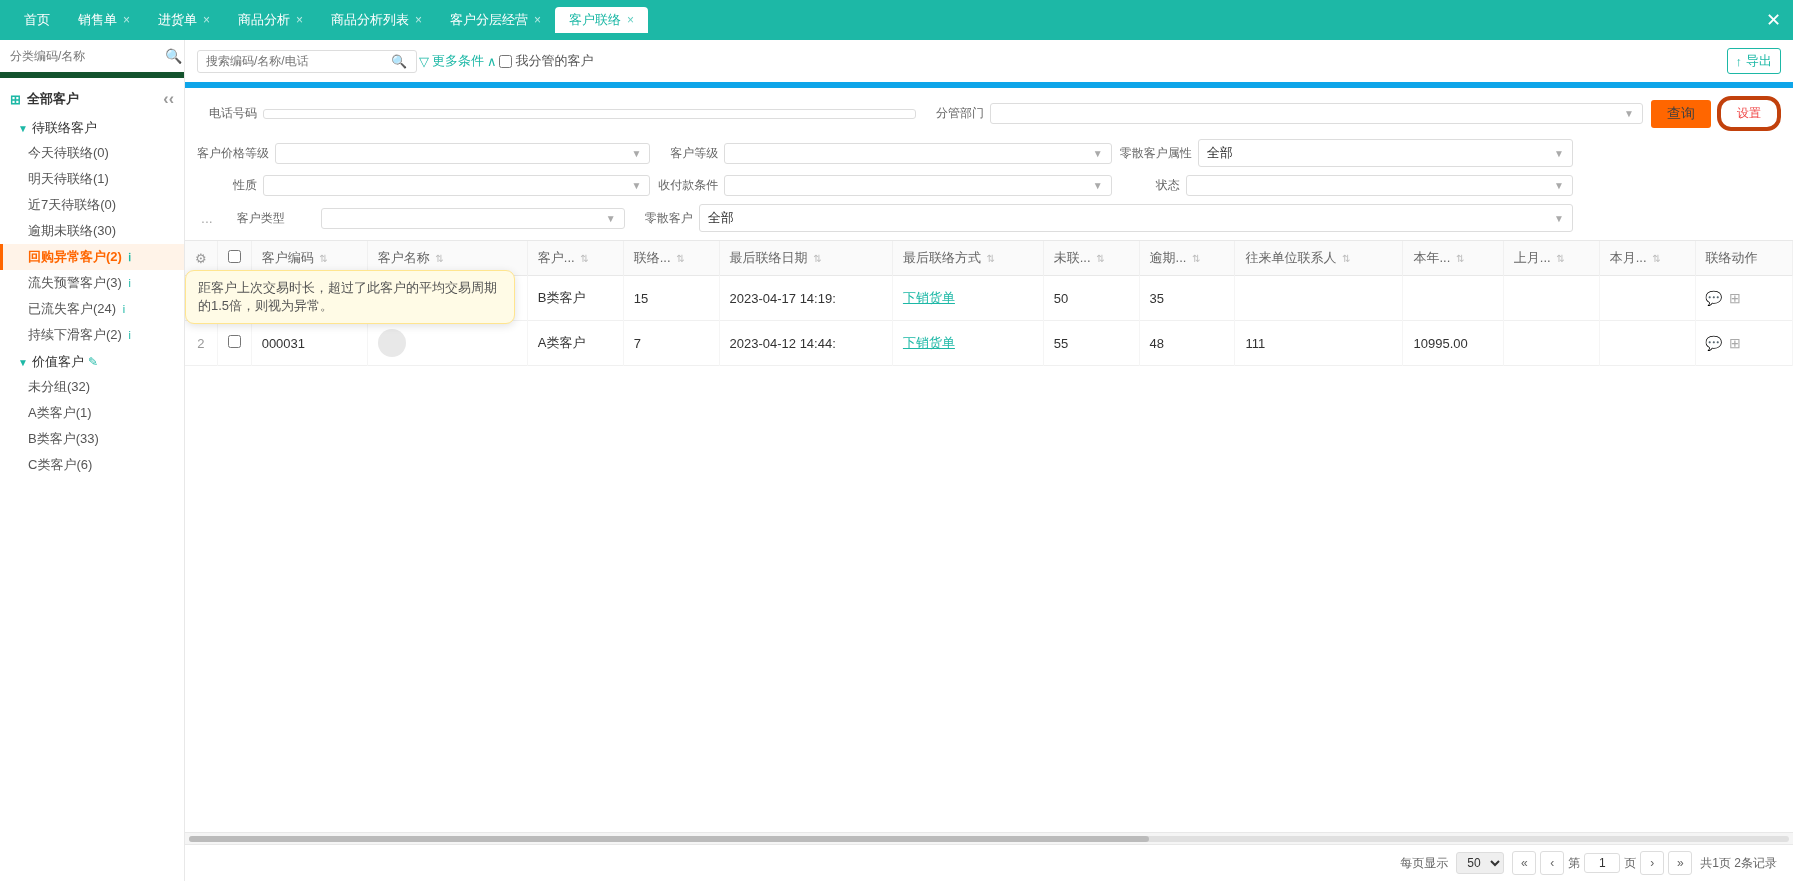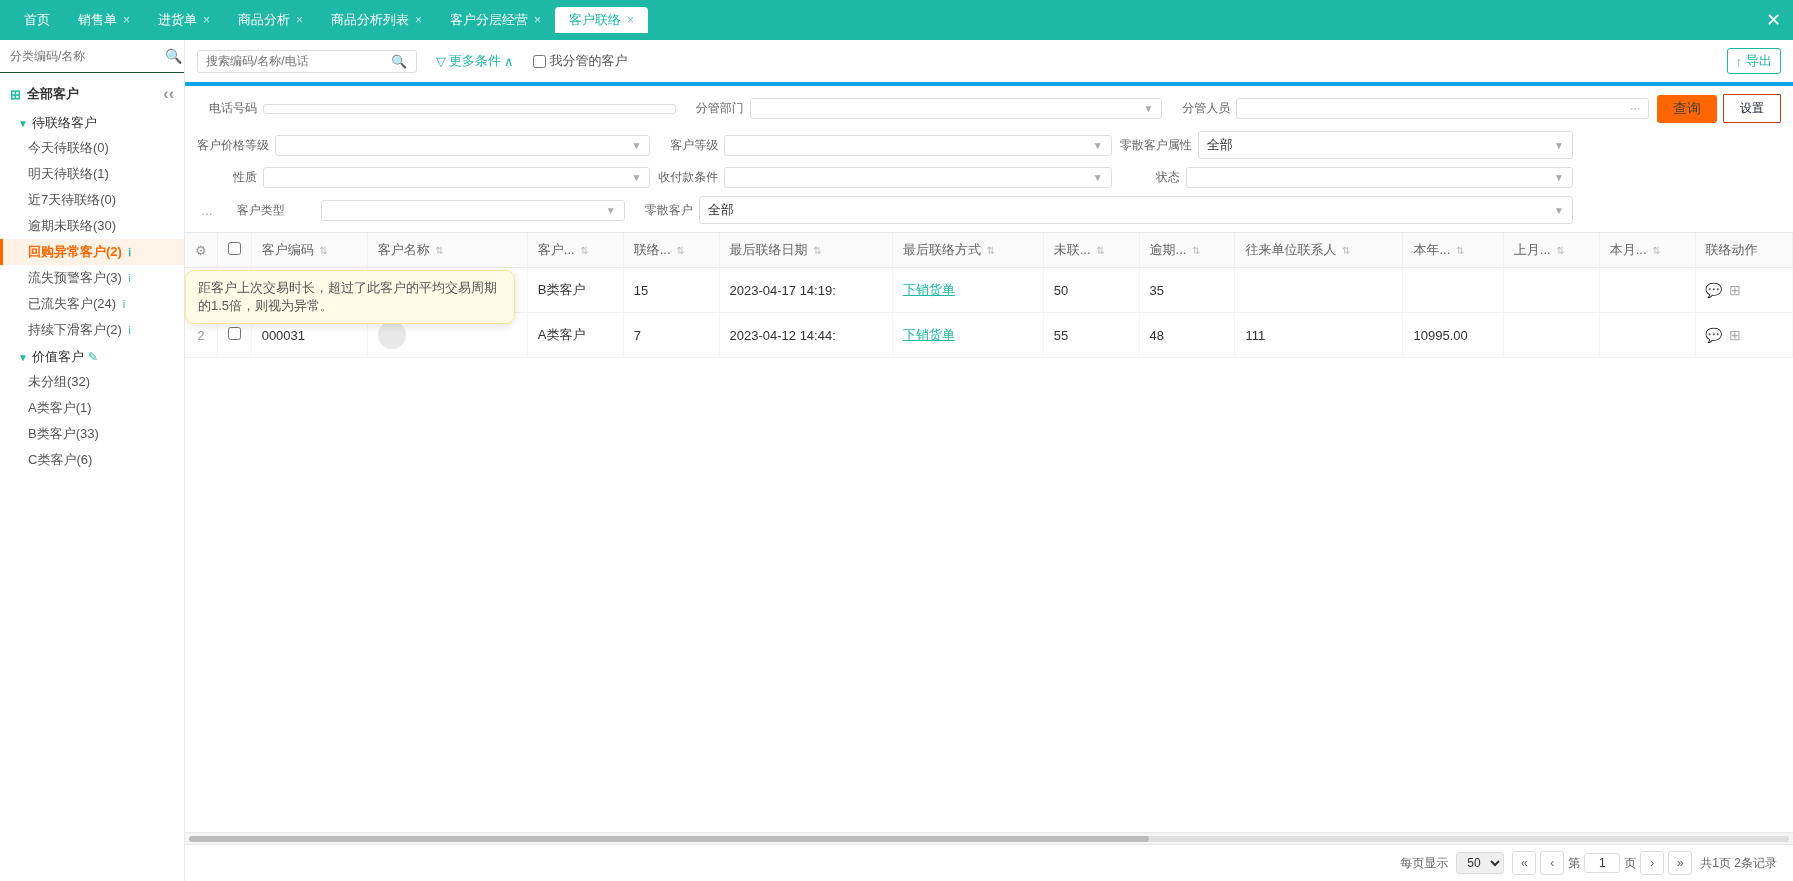--- a/index.html
+++ b/index.html
@@ -30,21 +30,21 @@
       display: flex; height: calc(881px - 40px);
     }
 
     
     .sidebar {
       width: 185px; background: #fff; border-right: 1px solid #e8e8e8;
       display: flex; flex-direction: column; overflow: hidden;
       flex-shrink: 0;
     }
     .sidebar-search {
-      display: flex; align-items: center; padding: 8px 10px; border-bottom: 1px solid #14532d;
+      display: flex; align-items: center; padding: 8px 10px; border-bottom: 6px solid #14532d;
     }
     .sidebar-search input {
       flex: 1; border: none; outline: none; font-size: 12px; color: #333;
     }
     .sidebar-search .search-icon { color: #aaa; font-size: 14px; cursor: pointer; }
 
     .sidebar-section {
       padding: 6px 0;
     }
     .sidebar-all-customers {
@@ -87,22 +87,22 @@
       box-shadow: 0 2px 8px rgba(0,0,0,0.12);
     }
 
     
     .content-area {
       flex: 1; display: flex; flex-direction: column; overflow: hidden;
     }
 
     
     .filter-bar {
-      background: #fff; border-bottom: 4px solid #0ea5e9;
-      padding: 8px 12px; display: flex; align-items: center; gap: 19px;
+      background: #fff; border-bottom: 6px solid #0ea5e9;
+      padding: 8px 12px; display: flex; align-items: center; gap: 2px;
     }
     .search-box {
       display: flex; align-items: center; border: 1px solid #ddd;
       border-radius: 3px; padding: 3px 8px; width: 220px;
     }
     .search-box input {
       border: none; outline: none; font-size: 12px; flex: 1; color: #999;
     }
     .search-box .s-icon { color: #aaa; font-size: 13px; }
     .more-conditions {
@@ -143,21 +143,21 @@
       font-size: 12px; color: #333; background: #fff;
     }
     .filter-btn-group {
       display: flex; gap: 6px; align-items: center;
     }
     .btn-query {
       background: #f60; color: #404040; border: none; border-radius: 3px;
       padding: 5px 16px; cursor: pointer; font-size: 14px;
     }
     .btn-settings {
-      background: #fff; color: #0f172a; border: 1px solid #c2410c; border-radius: 1px;
+      background: #fff; color: #ef4444; border: 4px solid #c2410c; border-radius: 14px;
       padding: 5px 16px; cursor: pointer; font-size: 12px;
     }
     .dots-btn { color: #aaa; cursor: pointer; font-size: 14px; padding: 0 4px; }
 
     
     .table-area {
       flex: 1; overflow: auto; background: #fff;
     }
     table {
       width: 100%; border-collapse: collapse; font-size: 12px;
@@ -357,27 +357,20 @@
       <div class="filter-row">
         <div class="filter-cell">
           <span class="filter-label">电话号码</span>
           <div class="filter-input" style="min-width:180px;"></div>
         </div>
         <div class="filter-cell">
           <span class="filter-label">分管部门</span>
           <div class="filter-select">
             <span></span>
               <span class="arrow">▼</span>
-          </div>
-        </div>
-        <div class="filter-cell">
-          <span class="filter-label">分管人员</span>
-          <div class="filter-select">
-            <span></span>
-              <span class="arrow">···</span>
           </div>
         </div>
         <div class="filter-btn-group">
           <button class="btn-query">查询</button>
           <button class="btn-settings">设置</button>
         </div>
       </div>
 
       <div class="filter-row">
         <div class="filter-cell">

